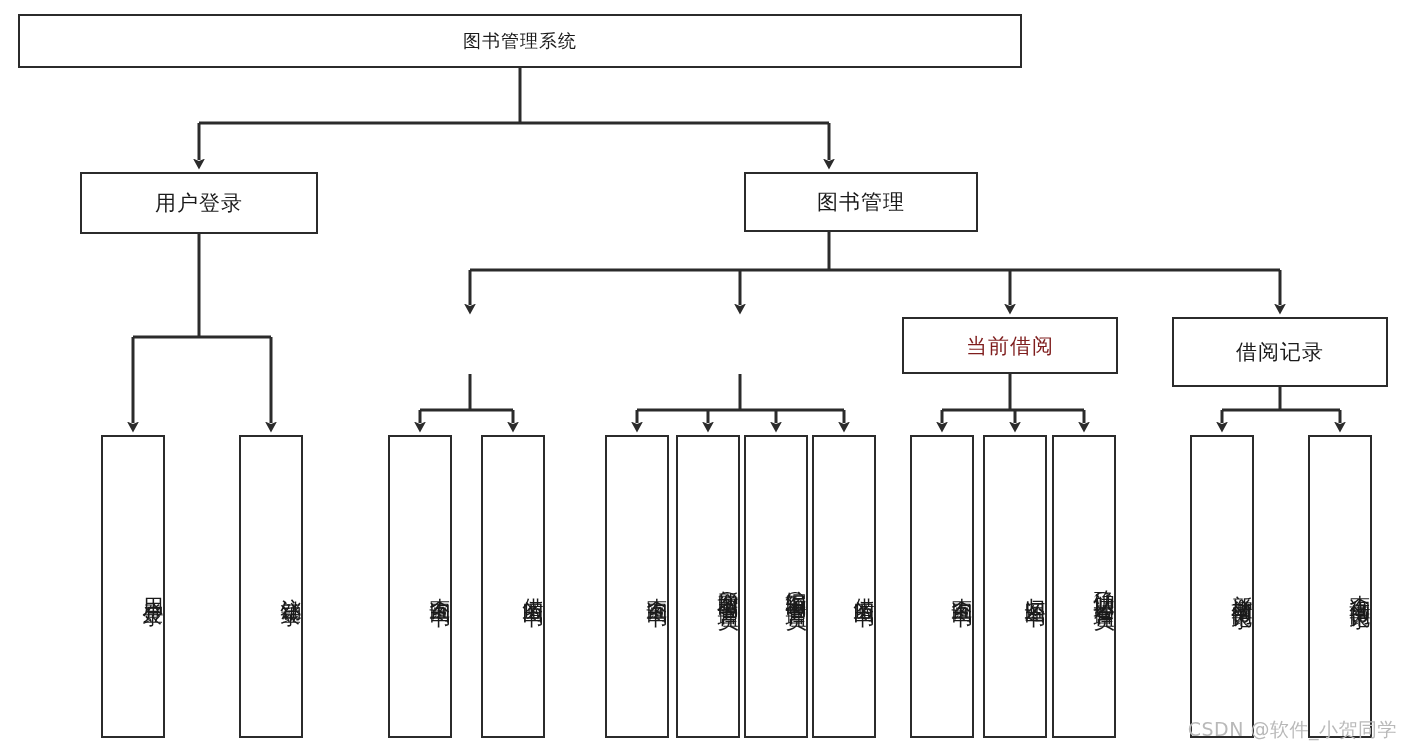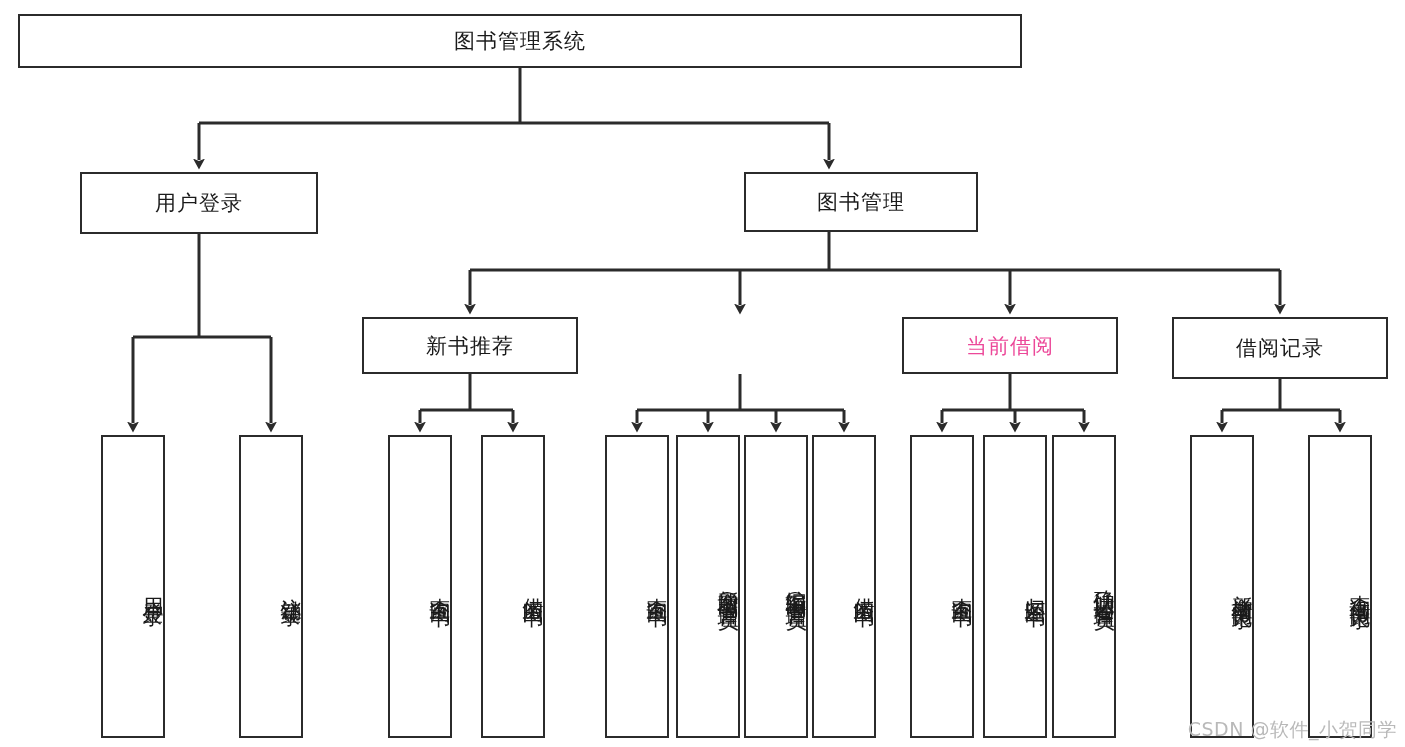--- a/index.html
+++ b/index.html
@@ -34,21 +34,21 @@
     display: flex;
     align-items: center;
     justify-content: center;
     color: #1a1a1a;
   }
   .node.h {
     font-size: 21px;
     letter-spacing: 1px;
   }
   .node.root {
-    font-size: 21px;
+    font-size: 18px;
     letter-spacing: 1px;
   }
   .node.v {
     writing-mode: vertical-rl;
     text-orientation: upright;
     font-size: 21px;
     letter-spacing: 3px;
     line-height: 1;
     padding: 8px 0;
     align-items: flex-start;
@@ -129,27 +129,24 @@
     <span>图书管理系统</span>
   </div>
 
   <div class="node h" id="n-l1-0" style="left: 80px; top: 172px; width: 238px; height: 62px; border-color: rgb(43, 43, 43); color: rgb(26, 26, 26);">
     <span>用户登录</span>
   </div>
   <div class="node h" id="n-l1-1" style="left: 744px; top: 172px; width: 234px; height: 60px; border-color: rgb(43, 43, 43); color: rgb(26, 26, 26);">
     <span>图书管理</span>
   </div>
 
-  <div class="node h" id="n-l2-0" style="left: 362px; top: 317px; width: 216px; height: 57px; border-color: rgb(43, 43, 43); color: rgb(26, 26, 26);">
-    <span>新书推荐</span>
-  </div>
-  <div class="node h" id="n-l2-2" style="left: 902px; top: 317px; width: 216px; height: 57px; border-color: rgb(43, 43, 43); color: #ec4899;">
+  <div class="node h" id="n-l2-2" style="left: 902px; top: 317px; width: 216px; height: 57px; border-color: rgb(43, 43, 43); color: #7f1d1d;">
     <span>当前借阅</span>
   </div>
-  <div class="node h" id="n-l2-3" style="left: 1172px; top: 317px; width: 216px; height: 62px; border-color: rgb(43, 43, 43); color: rgb(26, 26, 26);">
+  <div class="node h" id="n-l2-3" style="left: 1172px; top: 317px; width: 216px; height: 70px; border-color: rgb(43, 43, 43); color: rgb(26, 26, 26);">
     <span>借阅记录</span>
   </div>
 
   <div class="node v" id="n-lf-0" style="left: 101px; top: 435px; width: 64px; height: 303px; border-color: rgb(43, 43, 43); color: rgb(26, 26, 26);">
     <span class="vtext">用户登录</span>
   </div>
   <div class="node v" id="n-lf-1" style="left: 239px; top: 435px; width: 64px; height: 303px; border-color: rgb(43, 43, 43); color: rgb(26, 26, 26);">
     <span class="vtext">注销登录</span>
   </div>
   <div class="node v" id="n-lf-2" style="left: 388px; top: 435px; width: 64px; height: 303px; border-color: rgb(43, 43, 43); color: rgb(26, 26, 26);">

